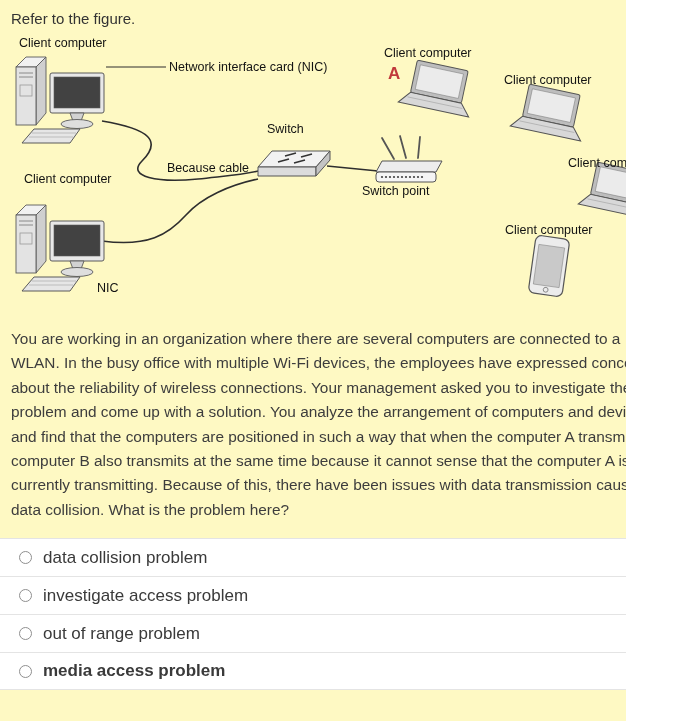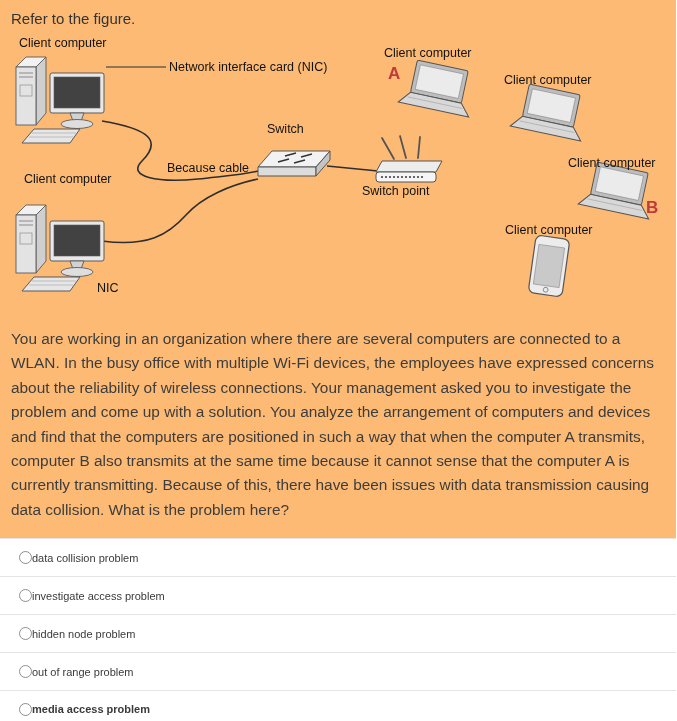--- a/index.html
+++ b/index.html
@@ -1,28 +1,28 @@
 <!DOCTYPE html>
 <html><head>
 <meta charset="utf-8">
 <style>
   * { margin:0; padding:0; box-sizing:border-box; }
   html,body { width:677px; height:721px; background:#ffffff; font-family:"Liberation Sans",sans-serif; }
-  .page { position:relative; width:676px; height:721px; overflow:hidden; background:#fdba74; }
+  .page { position:relative; width:626px; height:721px; overflow:hidden; background:#fef9c3; }
   .prompt { padding:10px 0 0 11px; font-size:15px; color:#333333; }
   .figure { position:relative; height:272px; margin-top:6px; }
   .figure svg { position:absolute; left:0; top:0; }
   .flabel { position:absolute; font-size:12.5px; color:#121212; white-space:nowrap; }
   .marker { position:absolute; font-size:17px; font-weight:bold; color:#c0393b; }
   .question { margin:22px 12px 0 11px; width:655px; font-size:15.4px; line-height:24.4px; color:#3d3d3d; }
   .options { margin-top:16px; }
   .option { display:flex; align-items:center; height:38px; padding-left:19px; border-top:1px solid #e4e4e4; cursor:pointer; background:#fff; }
   .option:last-child { border-bottom:1px solid #e4e4e4;font-weight:bold; }
   .radio { width:13px; height:13px; border:1px solid #8f8f8f; border-radius:50%; background:#fff; flex:0 0 13px; }
-  .option-label { font-size:11px; color:#3a3a3a; }
+  .option-label { margin-left:11px; font-size:17px; color:#3a3a3a; }
 </style>
 </head>
 <body>
 
 <div class="page">
 
   <div class="prompt">Refer to the figure.</div>
 
   <div class="figure">
     <svg width="677" height="272" viewBox="0 0 677 272">
@@ -117,24 +117,20 @@
     <div class="option">
       <span class="radio"></span>
       <span class="option-label">data collision problem</span>
     </div>
     <div class="option">
       <span class="radio"></span>
       <span class="option-label">investigate access problem</span>
     </div>
     <div class="option">
       <span class="radio"></span>
-      <span class="option-label">hidden node problem</span>
-    </div>
-    <div class="option">
-      <span class="radio"></span>
       <span class="option-label">out of range problem</span>
     </div>
     <div class="option">
       <span class="radio"></span>
       <span class="option-label">media access problem</span>
     </div>
   </div>
 
 </div>
 

